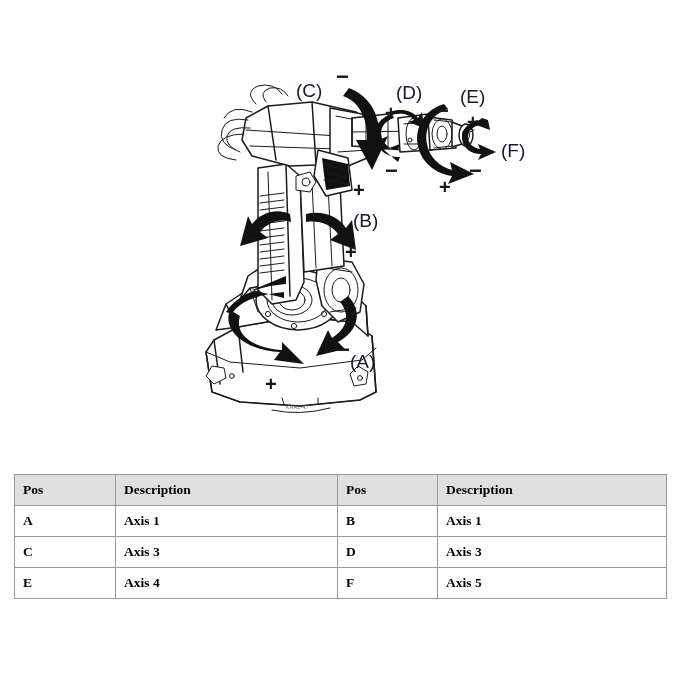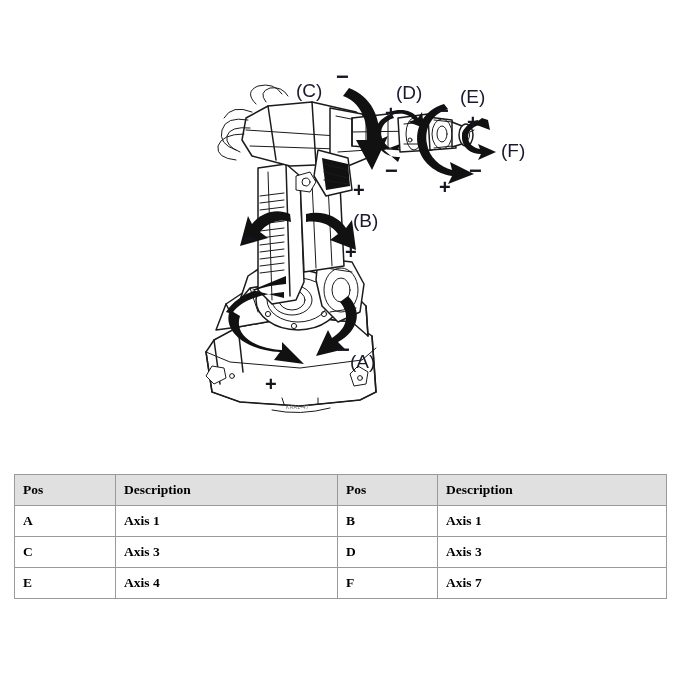--- a/index.html
+++ b/index.html
@@ -320,16 +320,16 @@
     <tr>
       <td>C</td>
       <td>Axis 3</td>
       <td>D</td>
       <td>Axis 3</td>
     </tr>
     <tr>
       <td>E</td>
       <td>Axis 4</td>
       <td>F</td>
-      <td>Axis 7</td>
+      <td>Axis 5</td>
     </tr>
   </tbody>
 </table>
 
 </body></html>

